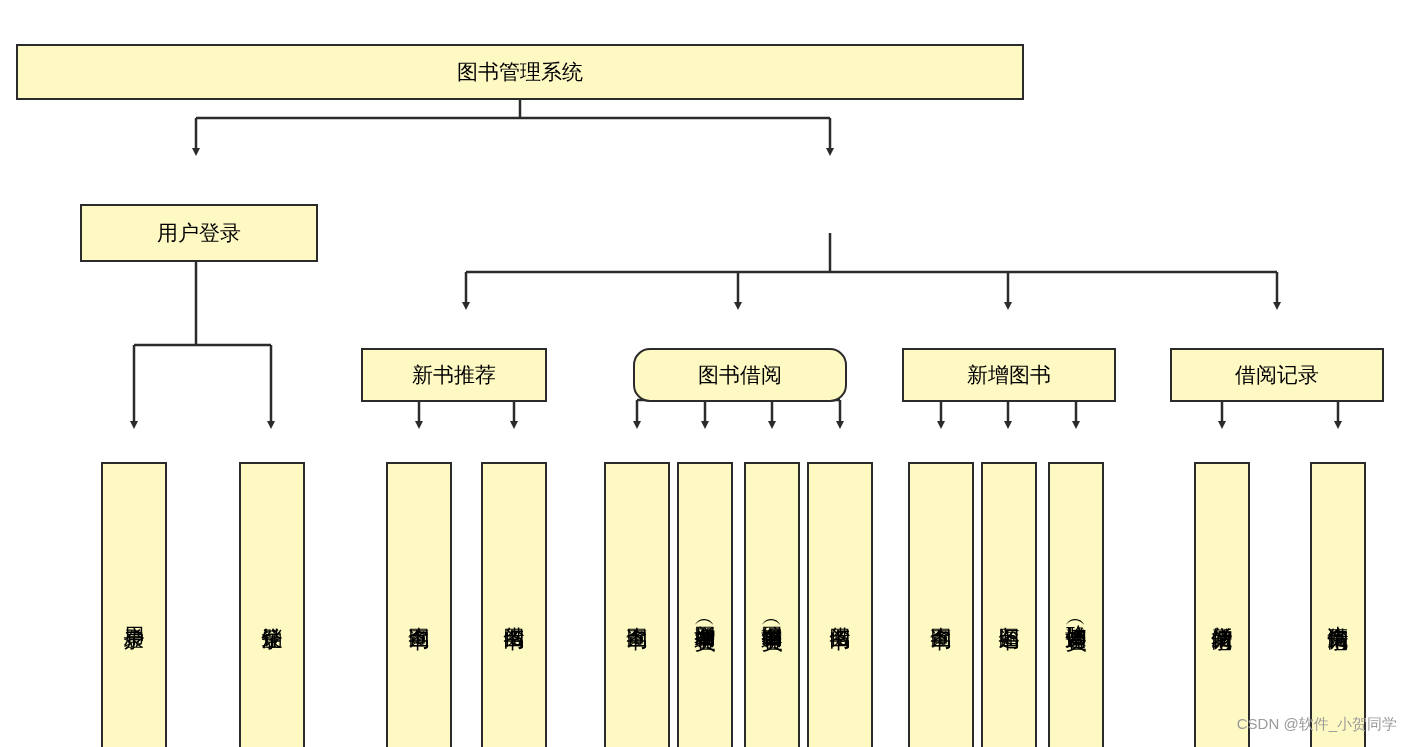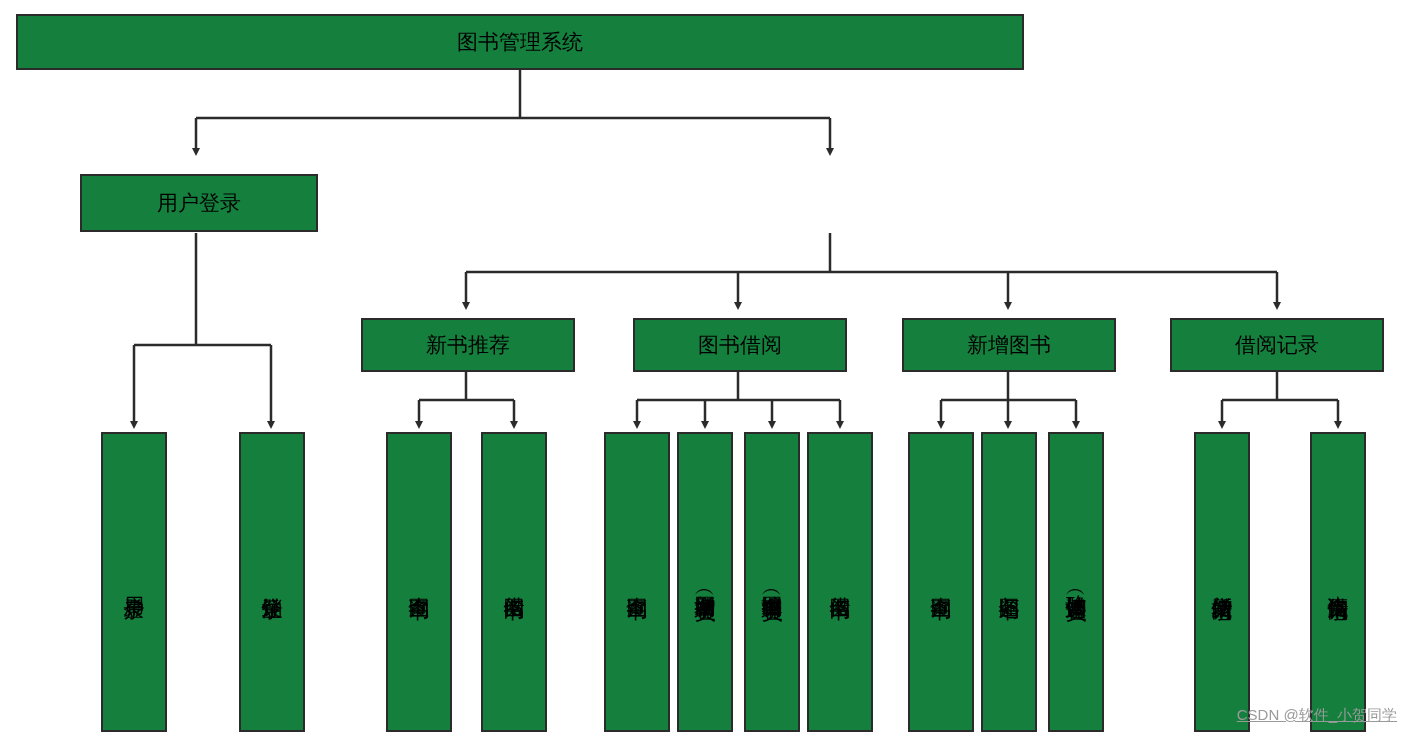--- a/index.html
+++ b/index.html
@@ -22,53 +22,53 @@
     position: absolute;
     left: 0;
     top: 0;
     width: 1405px;
     height: 747px;
   }
   .node {
     position: absolute;
     box-sizing: border-box;
     border: 2px solid #2b2b2b;
-    background: #15803d;
+    background: #fef9c3;
     display: flex;
     align-items: center;
     justify-content: center;
     text-align: center;
     font-size: 21px;
     line-height: 1.15;
     color: #000000;
     z-index: 2;
+    margin-top: 30px;
   }
   .node.vertical {
     writing-mode: vertical-rl;
     text-orientation: upright;
     letter-spacing: 1px;
     font-size: 21px;
     padding: 8px 0;
   }
   .node.vertical > span {
     writing-mode: vertical-rl;
     text-orientation: upright;
     display: block;
     white-space: normal;
     max-height: 100%;
   }
   .watermark {
     position: absolute;
     right: 8px;
-    bottom: 22px;
+    bottom: 13px;
     font-size: 15px;
     color: #9a9a9a;
     z-index: 3;
     white-space: nowrap;
-    text-decoration: underline;
   }
 </style>
 </head>
 <body>
 
 <div id="canvas">
 
   <svg id="edges" viewBox="0 0 1405 747">
     <defs>
       <marker id="arrow" markerWidth="10" markerHeight="10" refX="5" refY="5" orient="auto" markerUnits="userSpaceOnUse">
@@ -120,24 +120,24 @@
   </svg>
 
   <div class="node" style="left:16px; top:14px; width:1008px; height:56px;">
     <span>图书管理系统</span>
   </div>
 
   <div class="node" style="left:80px; top:174px; width:238px; height:58px;">
     <span>用户登录</span>
   </div>
 
-  <div class="node" style="left:361px; top:318px; width:214px; height:54px;">
+  <div class="node" style="left:361px; top:318px; width:186px; height:54px;">
     <span>新书推荐</span>
   </div>
-  <div class="node" style="left:633px; top:318px; width:214px; height:54px;">
+  <div class="node" style="left:633px; top:318px; width:214px; height:54px;border-radius:17px;">
     <span>图书借阅</span>
   </div>
   <div class="node" style="left:902px; top:318px; width:214px; height:54px;">
     <span>新增图书</span>
   </div>
   <div class="node" style="left:1170px; top:318px; width:214px; height:54px;font-family:Liberation Serif, serif;">
     <span>借阅记录</span>
   </div>
 
   <div class="node vertical" style="left:101px; top:432px; width:66px; height:300px;">

